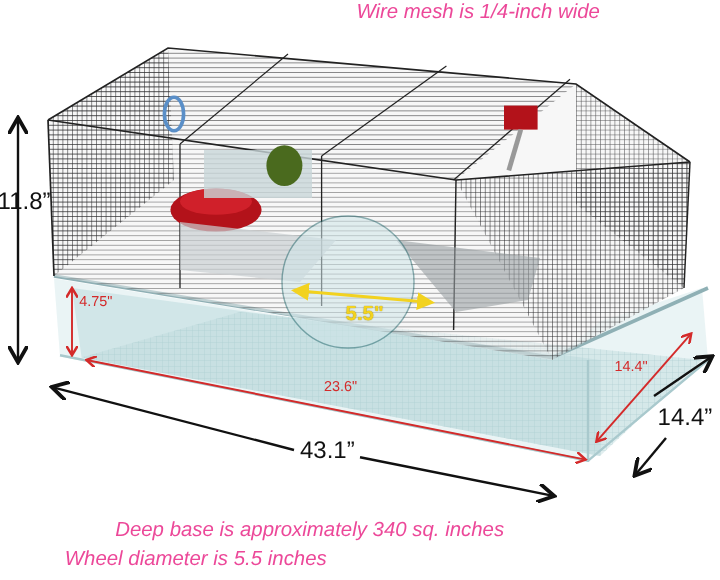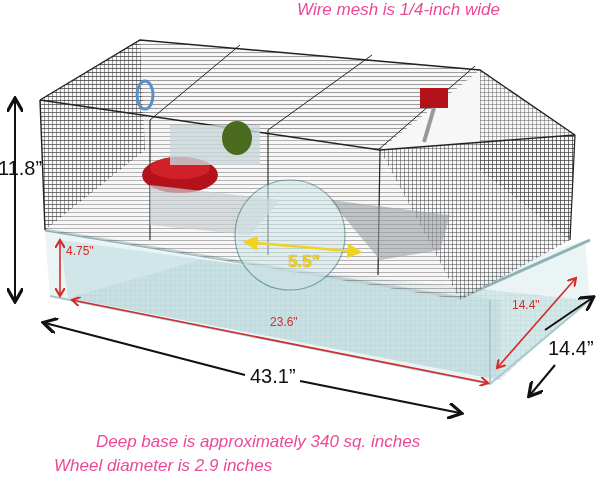--- a/index.html
+++ b/index.html
@@ -95,13 +95,13 @@
 <div class="abs dim-black" style="left:250px; top:365px;">43.1”</div>
 <div class="abs dim-black" style="left:548px; top:337px;text-align:center;">14.4”</div>
 
 <div class="abs dim-red" style="left:66px; top:244px;">4.75"</div>
 <div class="abs dim-red" style="left:270px; top:315px;">23.6"</div>
 <div class="abs dim-red" style="left:512px; top:298px;">14.4"</div>
 
 <div class="abs dim-yellow" style="left:288px; top:252px;">5.5"</div>
 
 <div class="abs caption" style="left:54px; top:432px;margin-left:42px;">Deep base is approximately 340 sq. inches</div>
-<div class="abs caption" style="left:54px; top:456px;">Wheel diameter is 2.9 inches</div>
+<div class="abs caption" style="left:54px; top:456px;">Wheel diameter is 5.5 inches</div>
 
 </body></html>

